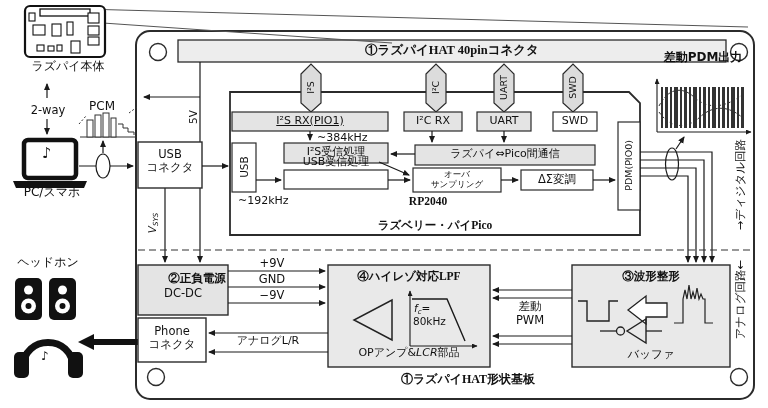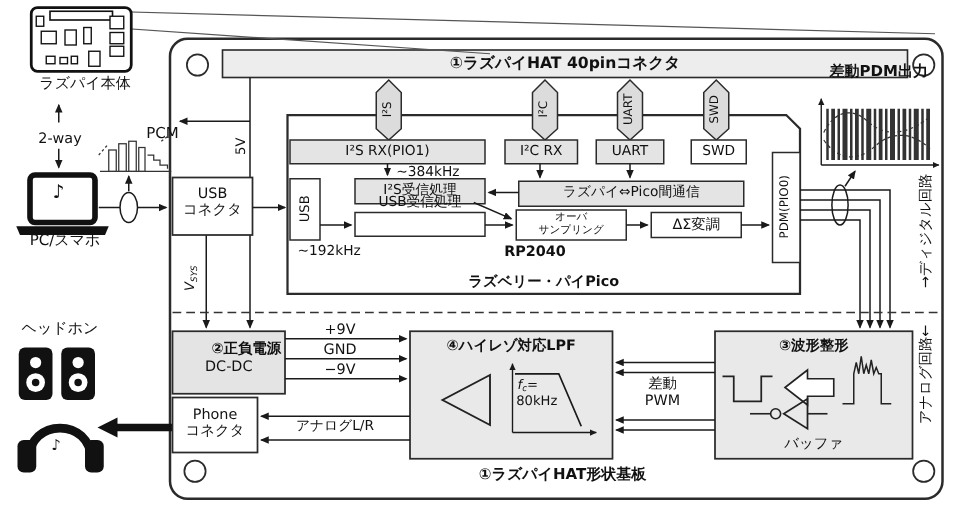--- a/index.html
+++ b/index.html
@@ -1,21 +1,21 @@
 <!DOCTYPE html>
 <html><head>
 <meta charset="utf-8">
 <style>
   html,body{margin:0;padding:0;background:#fff;}
   #stage{position:relative;width:768px;height:408px;background:#fff;overflow:hidden;
          font-family:"DejaVu Sans",sans-serif;color:#111;}
   #stage svg{position:absolute;left:0;top:0;}
   .lbl{position:absolute;line-height:1.15;white-space:nowrap;color:#111;}
   .c{text-align:center;}
-  .b{font-weight:bold;}
+  .b{font-weight:bold;font-family:Liberation Serif, serif;}
   .rot{transform:rotate(-90deg);transform-origin:50% 50%;}
   .it{font-style:italic;}
   .sub{font-size:7px;vertical-align:-2px;font-style:italic;}
   .two-line span{display:block;}
 </style>
 </head>
 <body>
 
 <div id="stage">
 
@@ -220,21 +220,21 @@
   <g stroke="#222" fill="none">
     <line x1="600" y1="331" x2="616" y2="331" stroke-width="1.3"></line>
     <circle cx="620.5" cy="331" r="4" stroke-width="1.3"></circle>
     <polygon points="646,319 646,343 627,331" stroke-width="1.4"></polygon>
     <line x1="646" y1="331" x2="662" y2="331" stroke-width="1.3"></line>
   </g>
 </svg>
 
 <div class="lbl c" style="left:22px;top:60px;width:92px;font-size:12px;">ラズパイ本体</div>
 <div class="lbl c" style="left:22px;top:104px;width:52px;font-size:11.5px;">2-way</div>
-<div class="lbl c" style="left:108px;top:100px;width:44px;font-size:12px;">PCM</div>
+<div class="lbl c" style="left:80px;top:100px;width:44px;font-size:12px;">PCM</div>
 <div class="lbl" style="left:42px;top:145px;font-size:15px;">♪</div>
 <div class="lbl c" style="left:10px;top:186px;width:84px;font-size:12px;">PC/スマホ</div>
 <div class="lbl c" style="left:2px;top:256px;width:92px;font-size:12px;">ヘッドホン</div>
 <div class="lbl" style="left:41px;top:350px;font-size:12px;">♪</div>
 
 <div class="lbl c b" style="left:178px;top:43px;width:548px;font-size:12.5px;">①ラズパイHAT 40pinコネクタ</div>
 <div class="lbl c" style="left:650px;top:51px;width:106px;font-size:12px;font-weight:600;">差動PDM出力</div>
 
 <div class="lbl c rot" style="left:289px;top:82px;width:44px;font-size:9.5px;">I²S</div>
 <div class="lbl c rot" style="left:414px;top:82px;width:44px;font-size:9.5px;">I²C</div>
@@ -243,21 +243,21 @@
 
 <div class="lbl c rot" style="left:176px;top:111px;width:34px;font-size:10.5px;">5V</div>
 <div class="lbl c rot" style="left:135px;top:216px;width:36px;font-size:10.5px;"><span class="it">V</span><span class="sub">SYS</span></div>
 
 <div class="lbl c two-line" style="left:138px;top:148px;width:64px;font-size:11.5px;">
       <span>USB</span>
       <span>コネクタ</span>
     </div>
 
 <div class="lbl c rot" style="left:224px;top:161px;width:40px;font-size:10.5px;">USB</div>
-<div class="lbl c" style="left:232px;top:114.5px;width:156px;font-size:11px;">I²S RX(PIO1)</div>
+<div class="lbl c" style="left:232px;top:114.5px;width:156px;font-size:11px;text-decoration:underline;">I²S RX(PIO1)</div>
 <div class="lbl c" style="left:404px;top:114.5px;width:58px;font-size:11px;">I²C RX</div>
 <div class="lbl c" style="left:477px;top:114.5px;width:54px;font-size:11px;">UART</div>
 <div class="lbl c" style="left:553px;top:114.5px;width:44px;font-size:11px;">SWD</div>
 <div class="lbl" style="left:317px;top:132px;width:72px;font-size:11px;">~384kHz</div>
 <div class="lbl c" style="left:284px;top:146px;width:104px;font-size:11px;">I²S受信処理</div>
 <div class="lbl c" style="left:415px;top:148px;width:180px;font-size:11px;">ラズパイ⇔Pico間通信</div>
 <div class="lbl c" style="left:284px;top:156px;width:104px;font-size:11px;">USB受信処理</div>
 <div class="lbl c two-line" style="left:413px;top:170px;width:88px;font-size:8.5px;">
       <span>オーバ</span>
       <span>サンプリング</span>
@@ -270,31 +270,32 @@
 
 <div class="lbl c b" style="left:138px;top:272px;width:90px;font-size:11.5px;margin-left:14px;">②正負電源</div>
 <div class="lbl c" style="left:138px;top:287px;width:90px;font-size:11.5px;text-align:center;">DC-DC</div>
 <div class="lbl c" style="left:246px;top:257px;width:52px;font-size:11.5px;">+9V</div>
 <div class="lbl c" style="left:246px;top:273px;width:52px;font-size:11.5px;">GND</div>
 <div class="lbl c" style="left:246px;top:289px;width:52px;font-size:11.5px;">−9V</div>
 
 <div class="lbl c b" style="left:330px;top:270px;width:158px;font-size:11.5px;">④ハイレゾ対応LPF</div>
 <div class="lbl" style="left:414px;top:302px;font-size:10.5px;"><span class="it">f</span><span class="sub">c</span><span>=</span></div>
 <div class="lbl" style="left:413px;top:315px;font-size:10.5px;">80kHz</div>
+<div class="lbl c" style="left:330px;top:347px;width:158px;font-size:11px;"><span>OPアンプ&amp;</span><span class="it">LCR</span><span>部品</span></div>
 
 <div class="lbl c" style="left:500px;top:300px;width:60px;font-size:11.5px;">差動</div>
 <div class="lbl c" style="left:500px;top:314px;width:60px;font-size:11.5px;">PWM</div>
 
 <div class="lbl c b" style="left:574px;top:270px;width:154px;font-size:11.5px;">③波形整形</div>
 <div class="lbl c" style="left:574px;top:348px;width:154px;font-size:11.5px;">バッファ</div>
 
 <div class="lbl c two-line" style="left:138px;top:325px;width:68px;font-size:11.5px;">
       <span>Phone</span>
       <span>コネクタ</span>
     </div>
 <div class="lbl c" style="left:216px;top:335px;width:104px;font-size:11px;">アナログL/R</div>
 
-<div class="lbl c b" style="left:330px;top:373px;width:240px;font-size:12px;">①ラズパイHAT形状基板</div>
+<div class="lbl c b" style="left:348px;top:373px;width:240px;font-size:12px;">①ラズパイHAT形状基板</div>
 
 <div class="lbl c rot" style="left:676px;top:178px;width:130px;font-size:11.5px;">→ディジタル回路</div>
 <div class="lbl c rot" style="left:693px;top:293px;width:95px;font-size:11.5px;">アナログ回路←</div>
 
 </div>
 
 </body></html>

